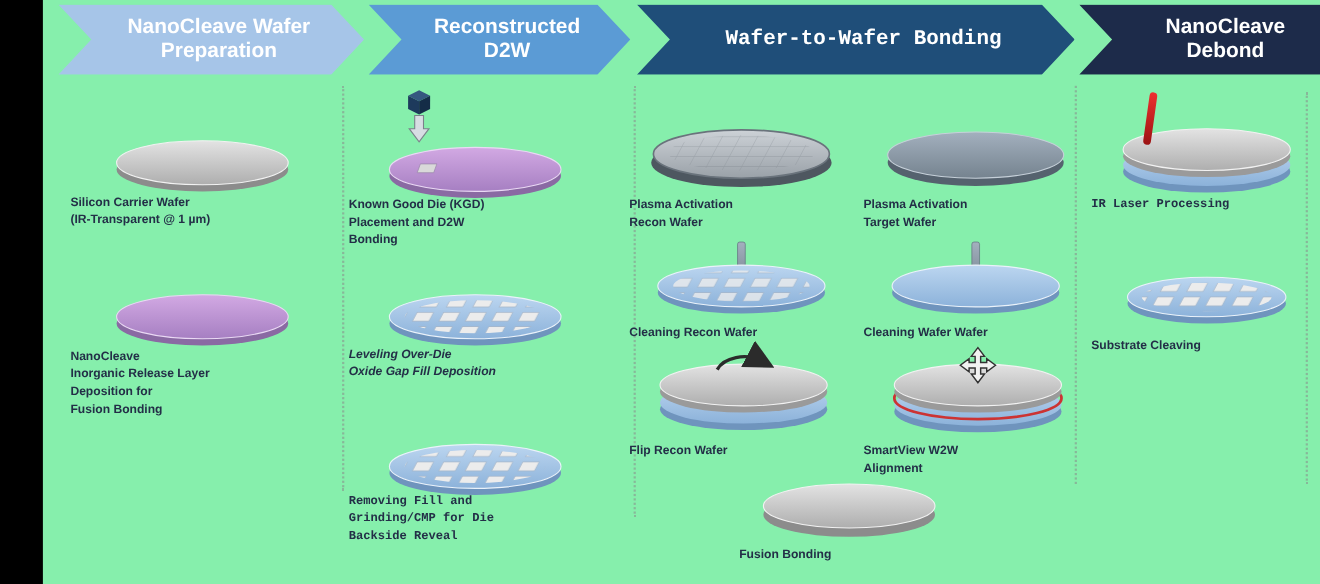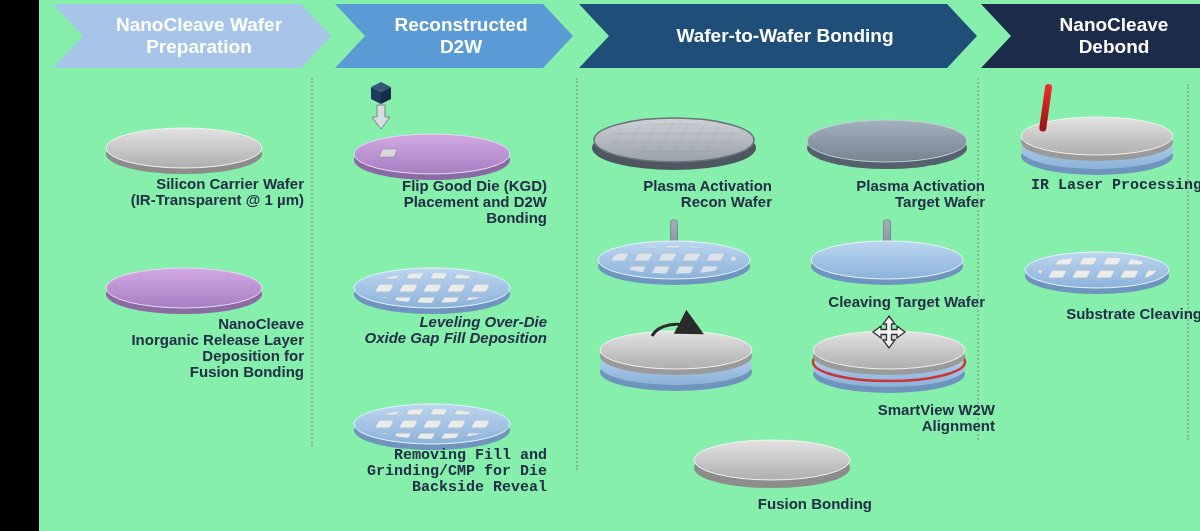--- a/index.html
+++ b/index.html
@@ -8,21 +8,21 @@
     font-family:"Liberation Sans", sans-serif;
     margin-left:39px;
   }
   .arrow{
     position:absolute;top:4px;height:64px;display:flex;align-items:center;justify-content:center;
     clip-path:polygon(0% 0%, calc(100% - 30px) 0%, 100% 50%, calc(100% - 30px) 100%, 0% 100%, 30px 50%);
     color:#fff;font-weight:700;font-size:19px;line-height:1.15;text-align:center;white-space:pre-line;
     padding-left:14px;box-sizing:border-box;
   }
   .caption{
-    position:absolute;text-align:right;font-size:15px;font-weight:600;line-height:16px;
+    position:absolute;text-align:left;font-size:11px;font-weight:600;line-height:16px;
     white-space:pre-line;color:#232F47;
   }
   .divider{position:absolute;width:0;border-left:2px dotted #8a8a8a;opacity:.55;}
   svg.gfx{position:absolute;overflow:visible;}
 </style>
 </head>
 <body>
 
 <div id="stage">
 
@@ -61,21 +61,21 @@
       <marker id="ah" markerWidth="9" markerHeight="9" refX="4.5" refY="4.5" orient="auto">
         <path d="M0 0L9 4.5L0 9z" fill="#2b2b2b"></path>
       </marker>
     </defs>
   </svg>
 
   <div class="arrow" style="left: 14px; width: 278px; background: rgb(166, 197, 232);">NanoCleave Wafer
 Preparation</div>
   <div class="arrow" style="left: 296px; width: 238px; background: rgb(91, 155, 213);">Reconstructed
 D2W</div>
-  <div class="arrow" style="left: 540px; width: 398px; background: rgb(31, 78, 121);">Wafer-to-Wafer Bonding</div>
+  <div class="arrow" style="left: 540px; width: 398px; background: rgb(31, 78, 121); font-family: Liberation Mono, monospace;">Wafer-to-Wafer Bonding</div>
   <div class="arrow" style="left: 942px; width: 252px; background: rgb(29, 43, 74);">NanoCleave
 Debond</div>
 
   <div class="divider" style="left:272px;top:78px;height:368px;"></div>
   <div class="divider" style="left:537px;top:78px;height:392px;"></div>
   <div class="divider" style="left:938px;top:78px;height:362px;"></div>
   <div class="divider" style="left:1148px;top:84px;height:356px;"></div>
 
   <svg class="gfx" style="left:57px;top:116px;" width="176" height="64" viewBox="0 0 176 64">
     <ellipse cx="88" cy="38" rx="78" ry="20" fill="#8c8c8c"></ellipse>
@@ -97,21 +97,21 @@
     <path d="M12 9 L22 4 L32 9 L22 14 Z" fill="#35577f"></path>
     <path d="M12 9 L22 14 L22 26 L12 21 Z" fill="#1d3a5c"></path>
     <path d="M32 9 L22 14 L22 26 L32 21 Z" fill="#142c47"></path>
     <polygon points="18,27 26,27 26,39 31,39 22,51 13,39 18,39" fill="#d7dde3" stroke="#7a828a" stroke-width="1"></polygon>
   </svg>
   <svg class="gfx" style="left:305px;top:122px;" width="176" height="64" viewBox="0 0 176 64">
     <ellipse cx="88" cy="38" rx="78" ry="20" fill="#8a6aa3"></ellipse>
     <ellipse cx="88" cy="32" rx="78" ry="20" fill="url(#grad-purple)" stroke="#ead9f4" stroke-width="1"></ellipse>
     <rect x="48" y="27" width="15" height="8" transform="skewX(-20)" fill="#d9d9d9" stroke="#9a86ab" stroke-width="0.6"></rect>
   </svg>
-  <div class="caption" style="left: 278px; top: 178px; width: 230px; color: rgb(35, 47, 71);">Flip Good Die (KGD)
+  <div class="caption" style="left: 278px; top: 178px; width: 230px; color: rgb(35, 47, 71);">Known Good Die (KGD)
 Placement and D2W
 Bonding</div>
 
   <svg class="gfx" style="left:305px;top:256px;" width="176" height="64" viewBox="0 0 176 64">
     <ellipse cx="88" cy="38" rx="78" ry="20" fill="#6f94bd"></ellipse>
     <ellipse cx="88" cy="32" rx="78" ry="20" fill="url(#grad-blue)" stroke="#eaf2fa" stroke-width="1"></ellipse>
     <ellipse cx="88" cy="32" rx="64" ry="15" fill="url(#dies)"></ellipse>
   </svg>
   <div class="caption" style="left: 278px; top: 314px; width: 230px; color: rgb(35, 47, 71); font-style: italic;">Leveling Over-Die
 Oxide Gap Fill Deposition</div>
@@ -143,37 +143,39 @@
     <rect x="84.5" y="8" width="7" height="40" rx="2" fill="url(#grad-steel)" stroke="#5d6b7a" stroke-width="0.6"></rect>
     <ellipse cx="88" cy="54" rx="76" ry="19" fill="#6f94bd"></ellipse>
     <ellipse cx="88" cy="48" rx="76" ry="19" fill="url(#grad-blue)" stroke="#eaf2fa" stroke-width="1"></ellipse>
     <ellipse cx="88" cy="48" rx="62" ry="14" fill="url(#dies)" opacity="0.8"></ellipse>
   </svg>
   <svg class="gfx" style="left:760px;top:212px;" width="176" height="80" viewBox="0 0 176 80">
     <rect x="84.5" y="8" width="7" height="40" rx="2" fill="url(#grad-steel)" stroke="#5d6b7a" stroke-width="0.6"></rect>
     <ellipse cx="88" cy="54" rx="76" ry="19" fill="#6f94bd"></ellipse>
     <ellipse cx="88" cy="48" rx="76" ry="19" fill="url(#grad-blue)" stroke="#eaf2fa" stroke-width="1"></ellipse>
   </svg>
-  <div class="caption" style="left: 746px; top: 294px; width: 200px; color: rgb(35, 47, 71);">Cleaving Target Wafer</div>
+  <div class="caption" style="left: 533px; top: 294px; width: 200px; color: rgb(35, 47, 71);">Cleaning Recon Wafer</div>
+  <div class="caption" style="left: 746px; top: 294px; width: 200px; color: rgb(35, 47, 71);">Cleaning Wafer Wafer</div>
 
   <svg class="gfx" style="left:549px;top:310px;" width="176" height="96" viewBox="0 0 176 96">
     <ellipse cx="88" cy="62" rx="76" ry="19" fill="#6f94bd"></ellipse>
     <ellipse cx="88" cy="56" rx="76" ry="19" fill="url(#grad-blue)"></ellipse>
     <ellipse cx="88" cy="46" rx="76" ry="19" fill="#9a9a9a"></ellipse>
     <ellipse cx="88" cy="40" rx="76" ry="19" fill="url(#grad-gray)" stroke="#f2f2f2" stroke-width="1"></ellipse>
     <path d="M64 26 A26 18 0 0 1 104 18" stroke="#2b2b2b" stroke-width="3" fill="none" marker-end="url(#ah)"></path>
   </svg>
   <svg class="gfx" style="left:762px;top:310px;" width="176" height="96" viewBox="0 0 176 96">
     <ellipse cx="88" cy="64" rx="76" ry="19" fill="#6f94bd"></ellipse>
     <ellipse cx="88" cy="58" rx="76" ry="19" fill="url(#grad-blue)"></ellipse>
     <ellipse cx="88" cy="52" rx="76" ry="19" fill="none" stroke="#cc3333" stroke-width="2.5"></ellipse>
     <ellipse cx="88" cy="46" rx="76" ry="19" fill="#9a9a9a"></ellipse>
     <ellipse cx="88" cy="40" rx="76" ry="19" fill="url(#grad-gray)" stroke="#f2f2f2" stroke-width="1"></ellipse>
     <path transform="translate(88,22)" d="M0 -16 L6 -8 L2.5 -8 L2.5 -2.5 L8 -2.5 L8 -6 L16 0 L8 6 L8 2.5 L2.5 2.5 L2.5 8 L6 8 L0 16 L-6 8 L-2.5 8 L-2.5 2.5 L-8 2.5 L-8 6 L-16 0 L-8 -6 L-8 -2.5 L-2.5 -2.5 L-2.5 -8 L-6 -8 Z" fill="#f2f2f2" stroke="#333" stroke-width="1.3"></path>
   </svg>
+  <div class="caption" style="left: 533px; top: 402px; width: 210px; color: rgb(35, 47, 71);">Flip Recon Wafer</div>
   <div class="caption" style="left: 746px; top: 402px; width: 210px; color: rgb(35, 47, 71);">SmartView W2W
 Alignment</div>
 
   <svg class="gfx" style="left:645px;top:428px;" width="176" height="64" viewBox="0 0 176 64">
     <ellipse cx="88" cy="40" rx="78" ry="20" fill="#8c8c8c"></ellipse>
     <ellipse cx="88" cy="32" rx="78" ry="20" fill="url(#grad-gray)" stroke="#f2f2f2" stroke-width="1"></ellipse>
   </svg>
   <div class="caption" style="left: 633px; top: 496px; width: 200px; color: rgb(35, 47, 71);">Fusion Bonding</div>
 
   <svg class="gfx" style="left:970px;top:76px;" width="176" height="100" viewBox="0 0 176 100">

